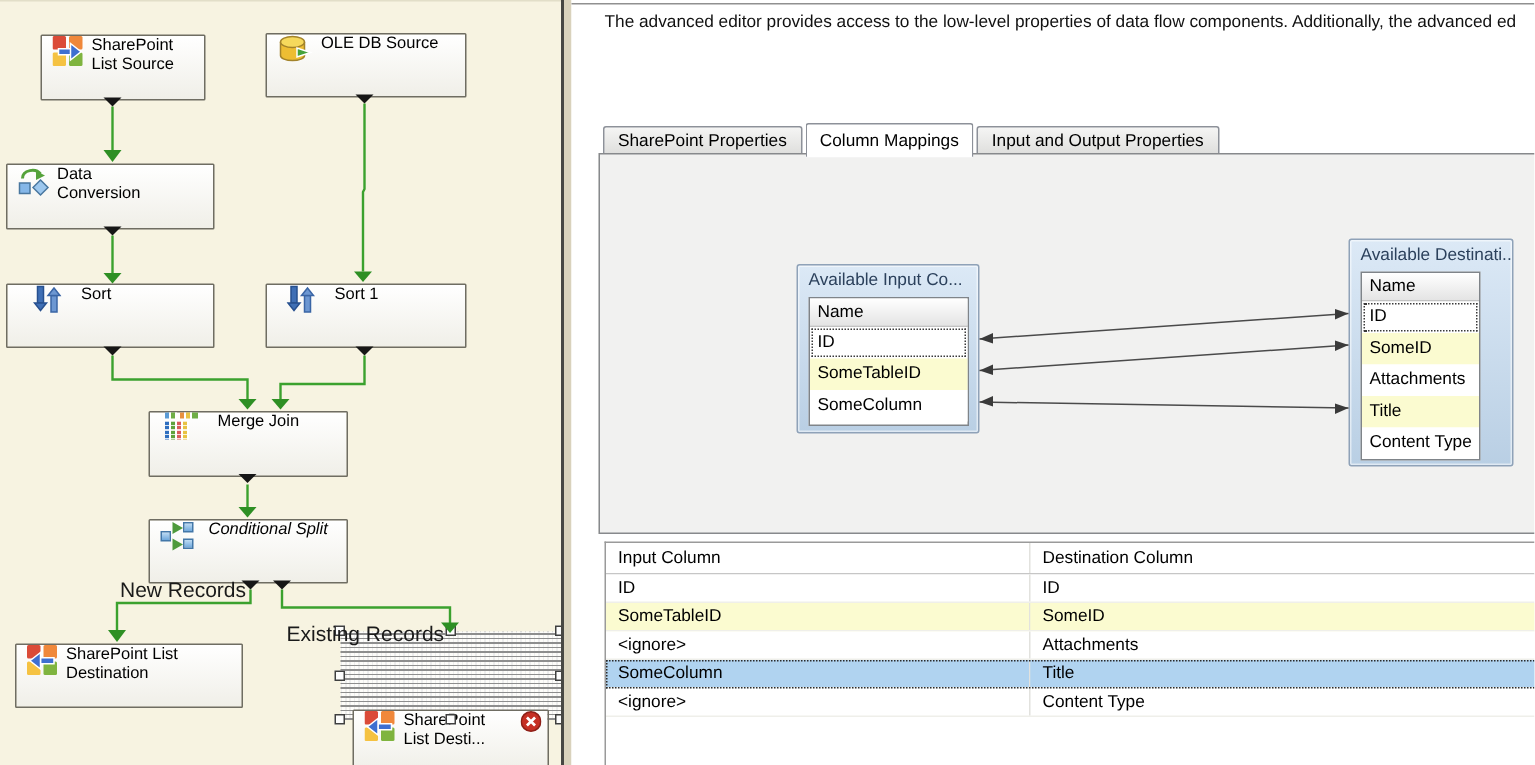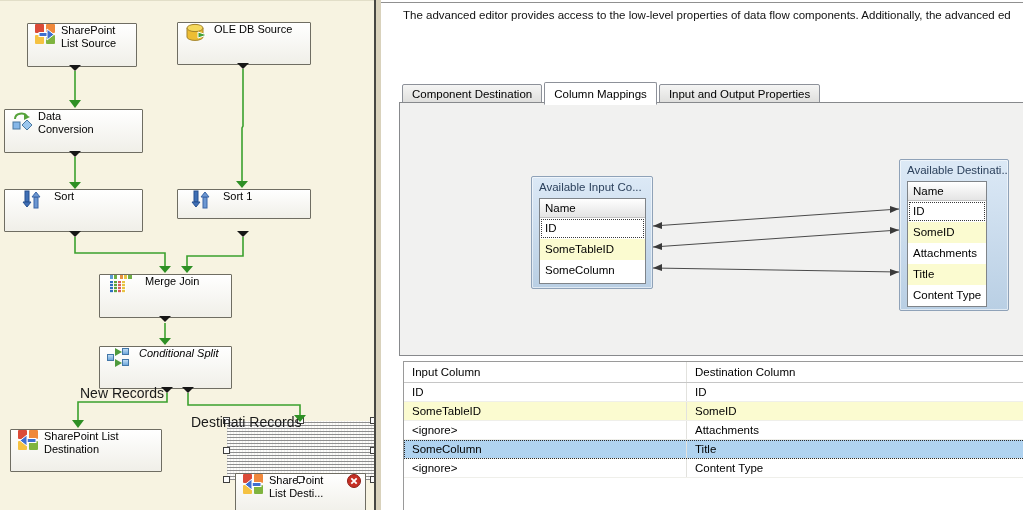--- a/index.html
+++ b/index.html
@@ -133,21 +133,21 @@
         <svg width="19" height="19">
             <rect x="3" y="1" width="4" height="11" fill="#3F6FB5" stroke="#27508F"></rect>
             <polygon points="1,12 9,12 5,17" fill="#3F6FB5" stroke="#27508F"></polygon>
             <rect x="12" y="7" width="4" height="11" fill="#6C97D2" stroke="#3A65A5"></rect>
             <polygon points="10,7 18,7 14,2" fill="#6C97D2" stroke="#3A65A5"></polygon>
           </svg>
       </span>
       <span class="nlabel" style="margin-left:8px;">Sort</span>
     </div>
 
-    <div class="node" style="left:177px;top:188px;width:134px;height:30px;">
+    <div class="node" style="left:177px;top:188px;width:134px;height:43px;">
       <span class="icn" style="margin-left:6px;">
         <svg width="19" height="19">
             <rect x="3" y="1" width="4" height="11" fill="#3F6FB5" stroke="#27508F"></rect>
             <polygon points="1,12 9,12 5,17" fill="#3F6FB5" stroke="#27508F"></polygon>
             <rect x="12" y="7" width="4" height="11" fill="#6C97D2" stroke="#3A65A5"></rect>
             <polygon points="10,7 18,7 14,2" fill="#6C97D2" stroke="#3A65A5"></polygon>
           </svg>
       </span>
       <span class="nlabel" style="margin-left:8px;">Sort 1</span>
     </div>
@@ -214,21 +214,21 @@
       <span class="handle" style="left:70px;top:-4px;"></span>
       <span class="handle" style="left:143px;top:-4px;"></span>
       <span class="handle" style="left:-4px;top:26px;"></span>
       <span class="handle" style="left:143px;top:26px;"></span>
       <span class="handle" style="left:-4px;top:55px;"></span>
       <span class="handle" style="left:70px;top:55px;"></span>
       <span class="handle" style="left:143px;top:55px;"></span>
     </div>
 
     <span class="edge-label" style="left:80px;top:384px;">New Records</span>
-    <span class="edge-label" style="left:191px;top:413px;">Destinati Records</span>
+    <span class="edge-label" style="left:191px;top:413px;">Existing Records</span>
 
     <svg class="dsvg">
       <g stroke="#3BA12E" stroke-width="1.6" fill="none">
         <path d="M75,70 L75,99"></path>
         <path d="M75,156 L75,181"></path>
         <path d="M243,68 L243,125 L242,127 L242,180"></path>
         <path d="M75,236 L75,252 L165,252 L165,265"></path>
         <path d="M243,236 L243,255 L187,255 L187,265"></path>
         <path d="M165,322 L165,337"></path>
         <path d="M167,392 L167,401 L78,401 L78,419"></path>
@@ -261,21 +261,21 @@
   <div id="frame-tan"></div>
 
   <div id="dialog">
     <div id="dlg-topline"></div>
 
     <div id="dlg-desc">
       <div>The advanced editor provides access to the low-level properties of data flow components. Additionally, the advanced ed</div>
     </div>
 
     <div id="tabs">
-      <div class="tab">Component Destination</div>
+      <div class="tab">SharePoint Properties</div>
       <div class="tab active">Column Mappings</div>
       <div class="tab">Input and Output Properties</div>
     </div>
 
     <div id="canvas">
 
       <div class="mini" style="left:131px;top:73px;width:122px;height:113px;">
         <div class="mini-title">Available Input Co...</div>
         <div class="mini-list" style="width:107px;height:86px;">
           <div class="ml-head">Name</div>

